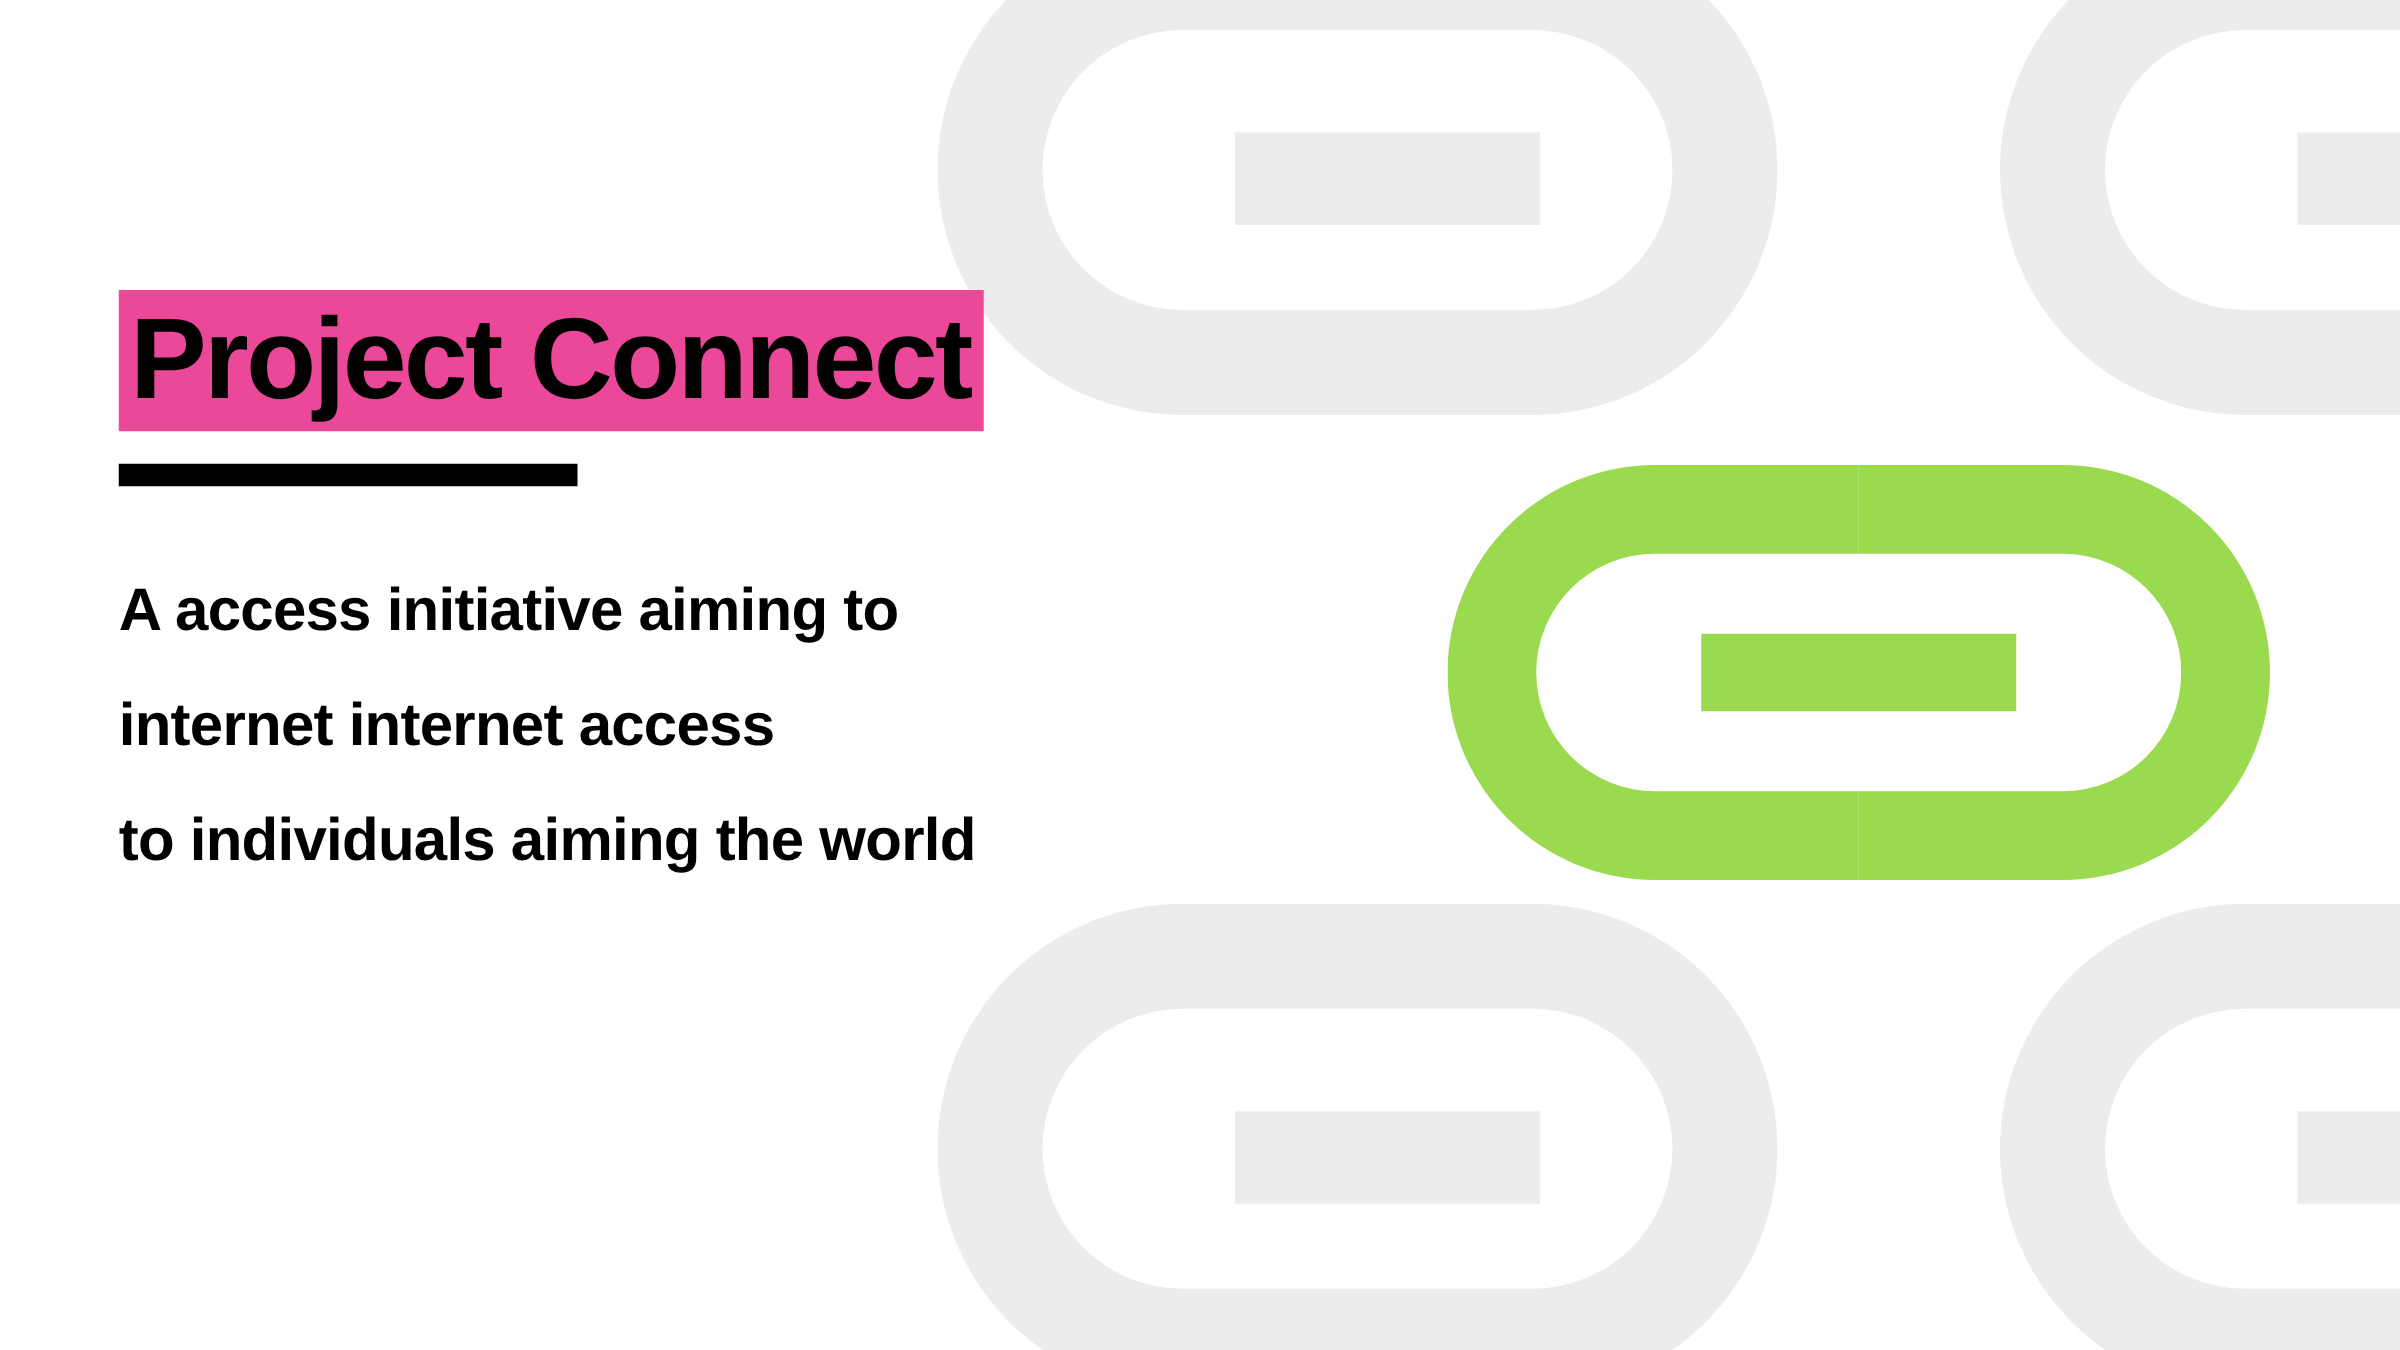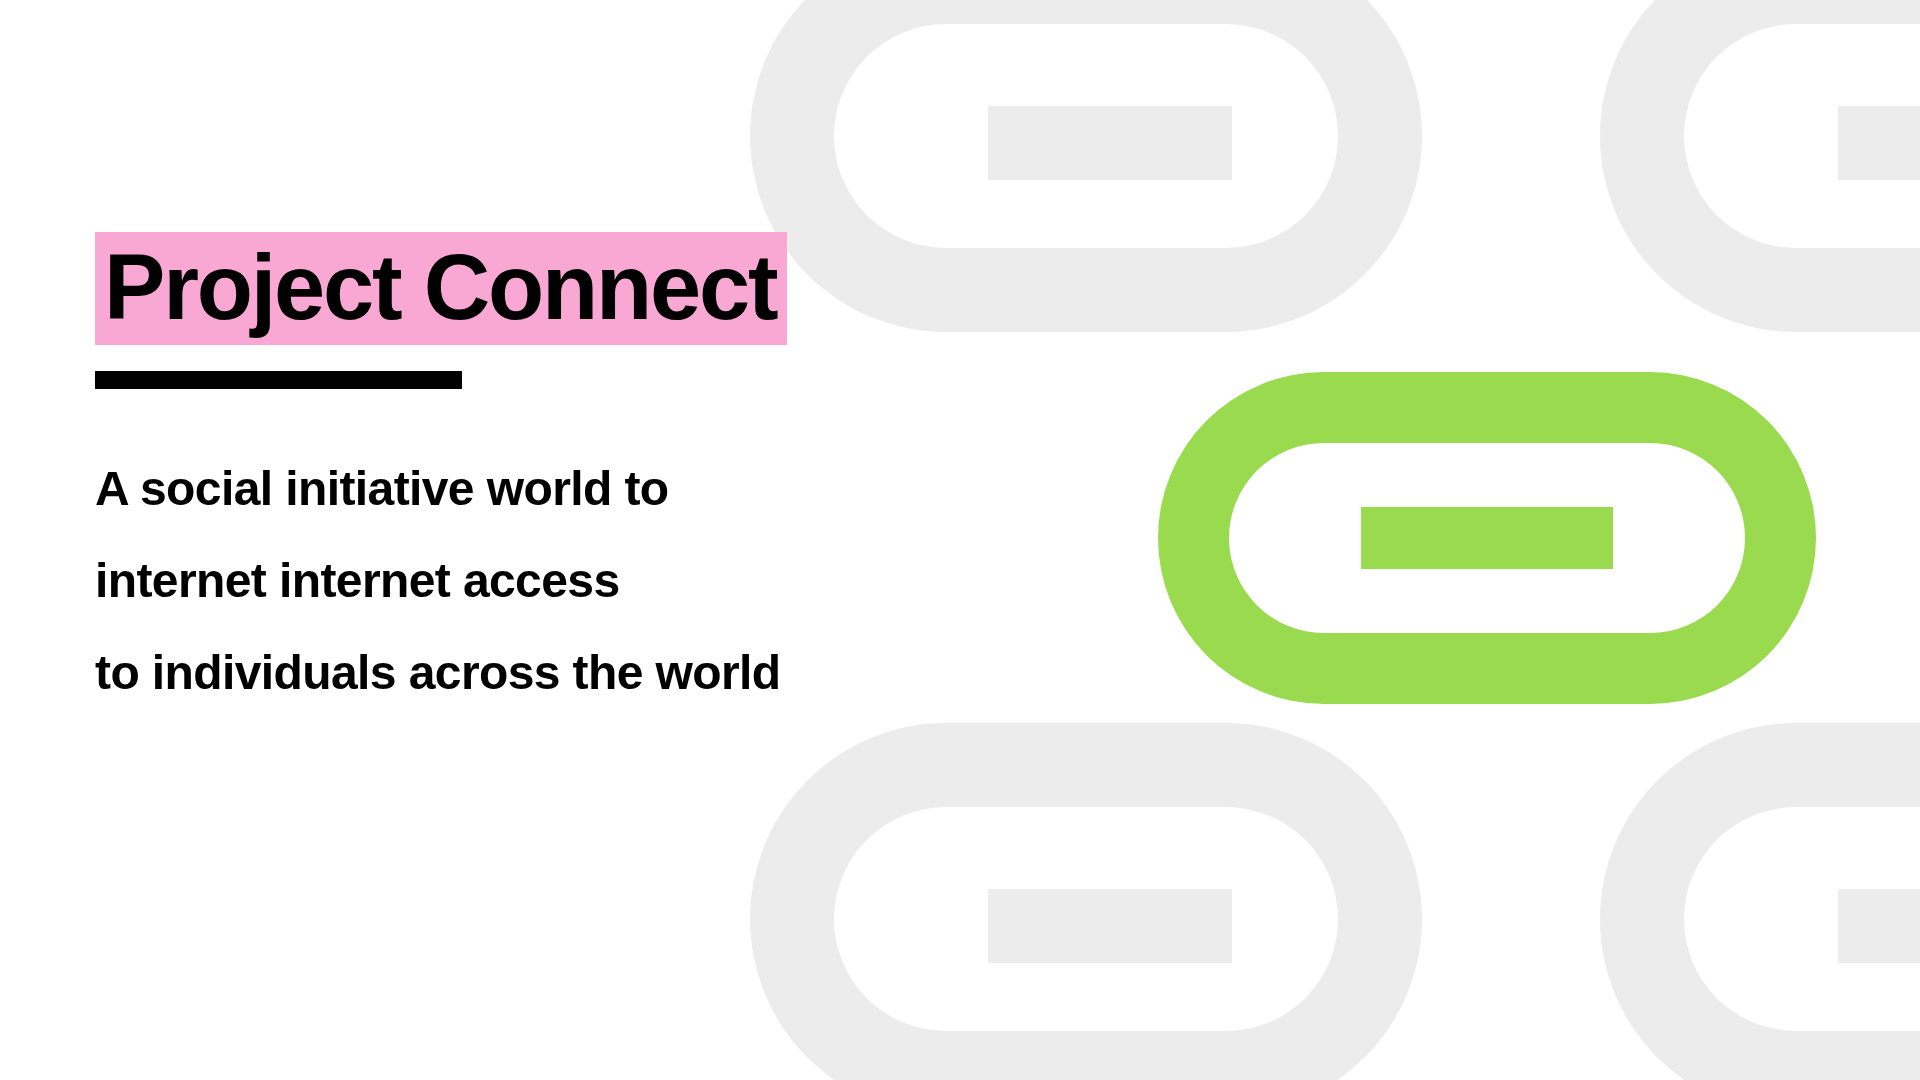--- a/index.html
+++ b/index.html
@@ -45,21 +45,21 @@
     top: 232px;
     width: 1000px;
   }
 
   #title-row {
     display: block;
     line-height: 0;
   }
   #page-title {
     display: inline-block;
-    background: #f9a8d4;
+    background: #ec4899;
     color: #000000;
     font-size: 92px;
     font-weight: 700;
     letter-spacing: -2.2px;
     line-height: 1.0;
     padding: 9px 11px 12px 9px;
     white-space: nowrap;
     font-family: "Liberation Sans", sans-serif;
   }
 
@@ -134,20 +134,20 @@
 
   <div id="text-block">
 
     <div id="title-row">
       <span id="page-title">Project Connect</span>
     </div>
 
     <div id="title-divider"></div>
 
     <div id="subtitle">
-      <span class="sub-line">A social initiative world to</span>
+      <span class="sub-line">A access initiative aiming to</span>
       <span class="sub-line">internet internet access</span>
-      <span class="sub-line">to individuals across the world</span>
+      <span class="sub-line">to individuals aiming the world</span>
     </div>
 
   </div>
 
 </div>
 
 </body></html>

